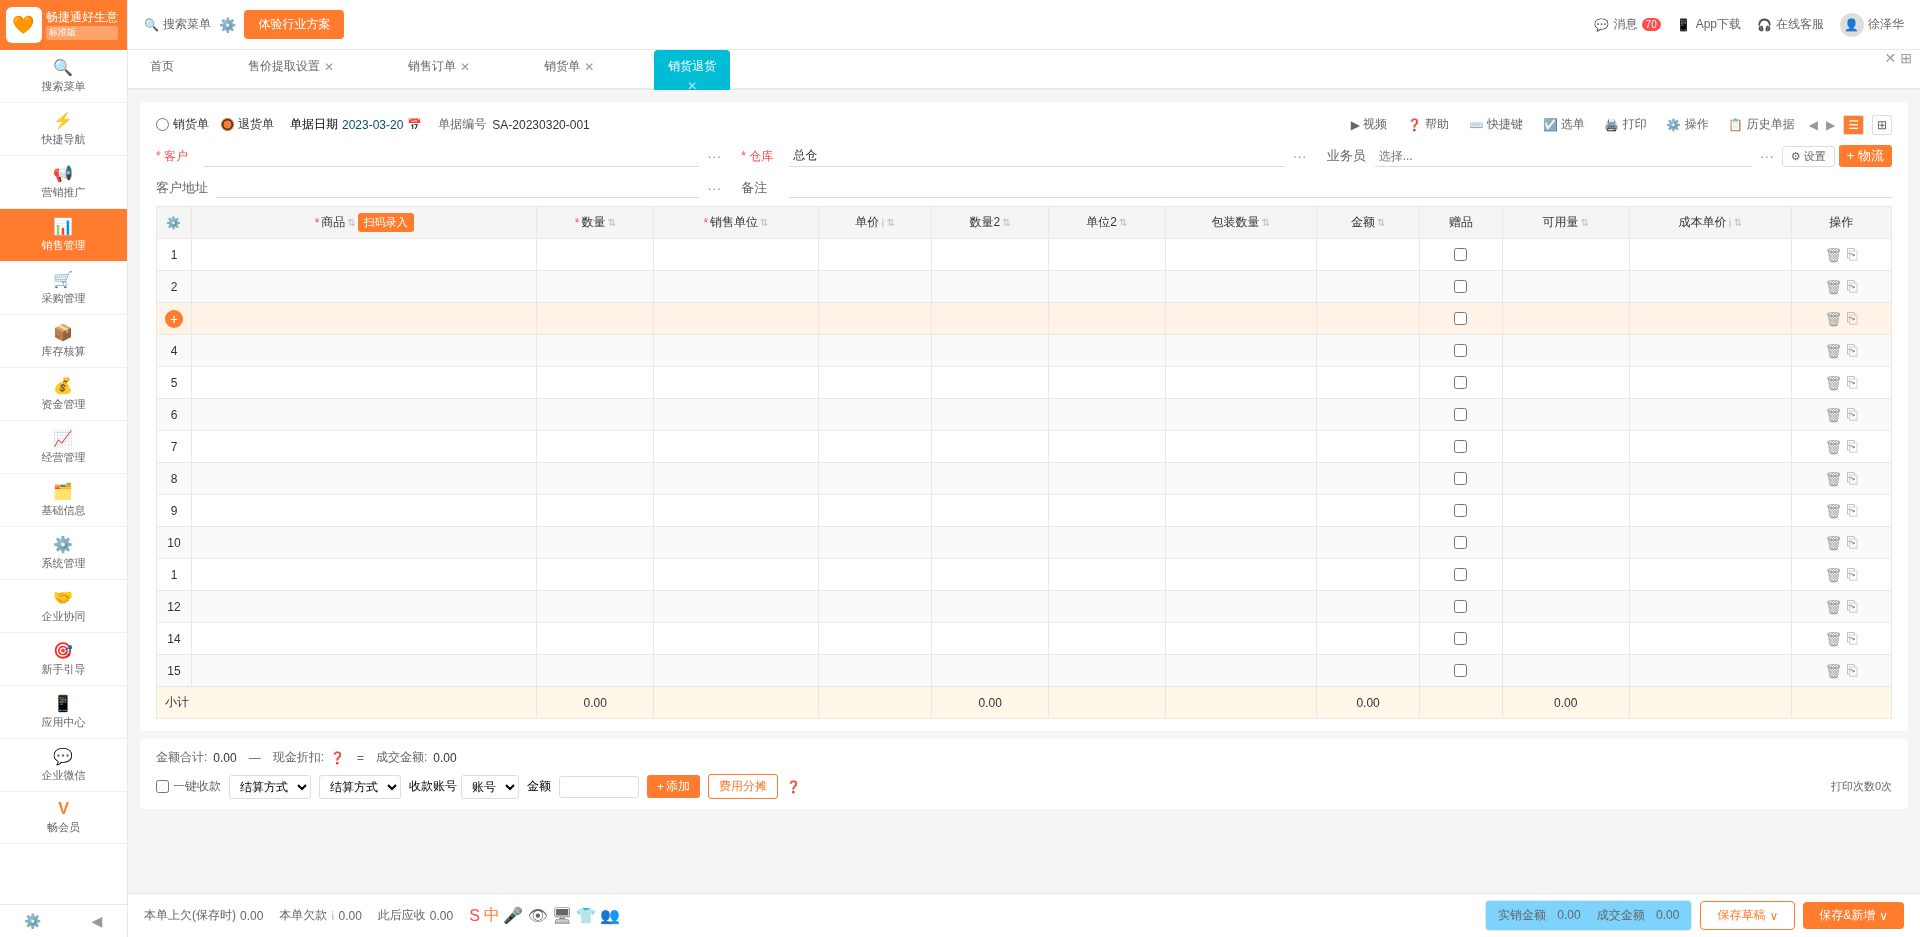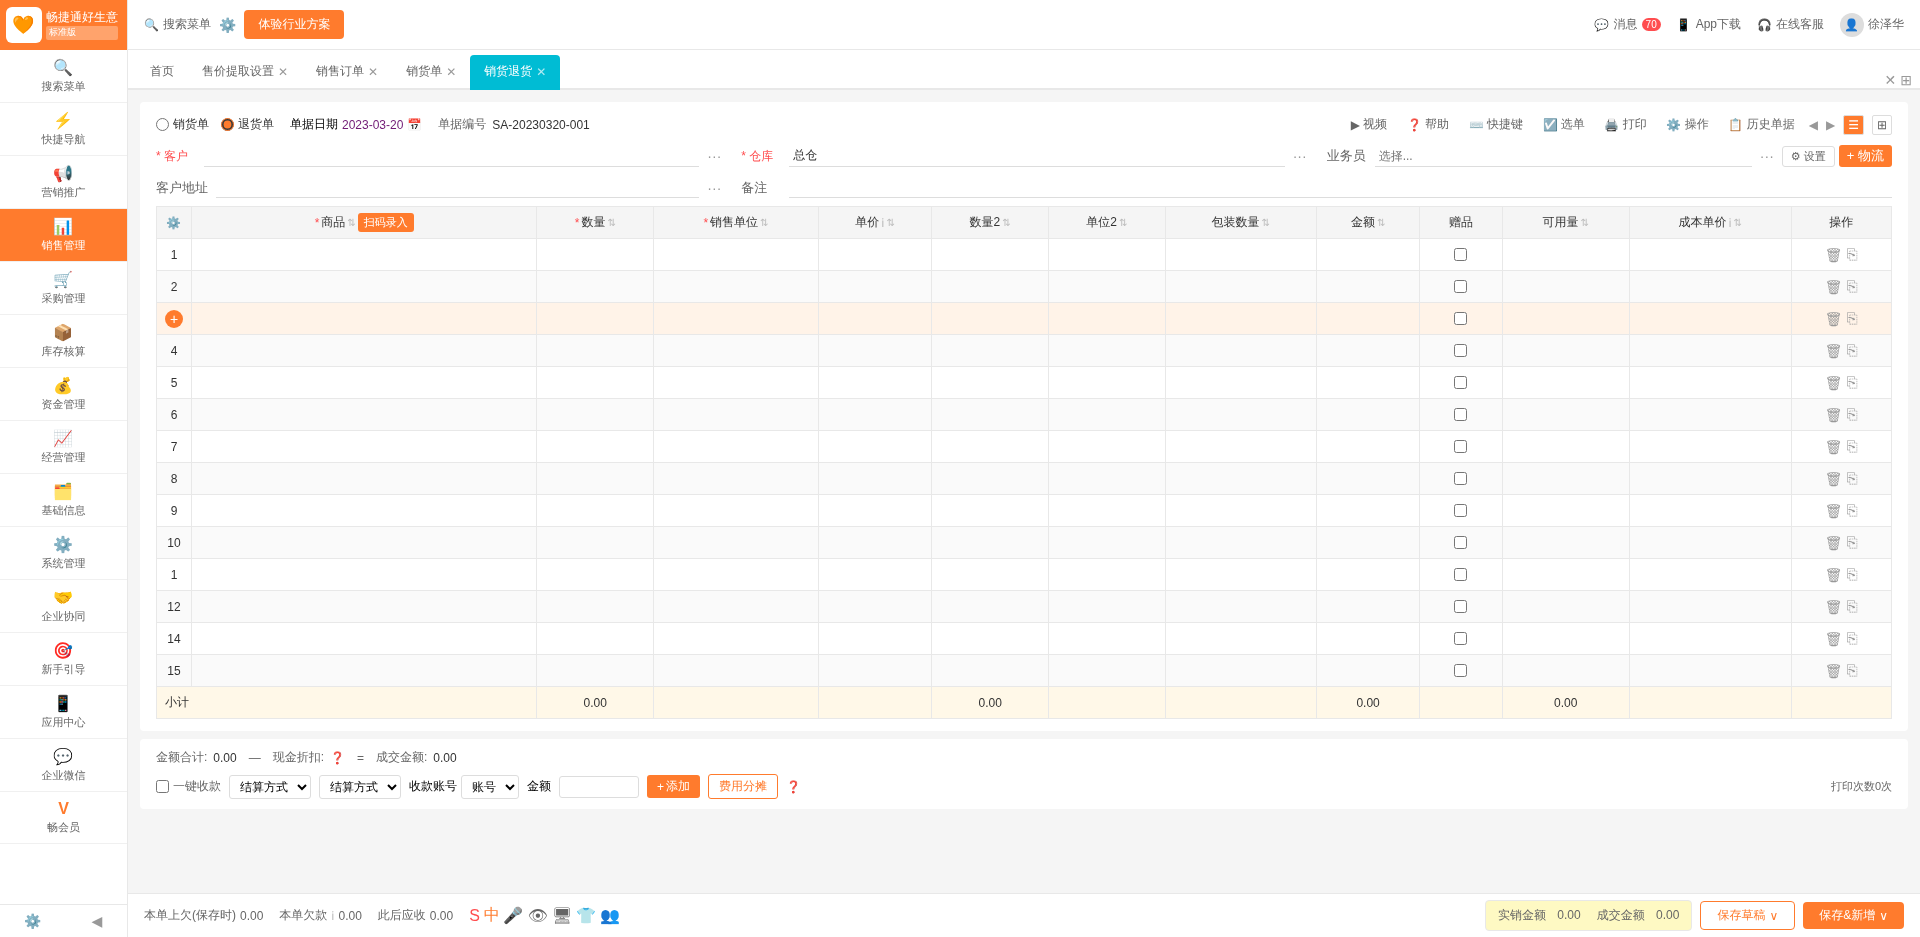--- a/index.html
+++ b/index.html
@@ -98,38 +98,39 @@
       border-radius: 8px;
       min-width: 16px;
       text-align: center;
     }
     .gear-icon { color: #999; cursor: pointer; font-size: 14px; }
 
     
     .tabbar {
       background: #fff;
       display: flex;
-      align-items: flex-end;
+      align-items: flex-start;
       border-bottom: 2px solid #e8e8e8;
       padding: 0 8px;
       height: 40px;
+      gap: 46px;
     }
     .tab {
       padding: 8px 14px;
       cursor: pointer;
       color: #666;
       border-bottom: 2px solid transparent;
       margin-bottom: -2px;
       display: flex;
       align-items: center;
       gap: 4px;
       white-space: nowrap;
       font-size: 13px;
     }
-    .tab.active { color: #fff; background: #00bcd4; border-radius: 4px 4px 0 0; }
+    .tab.active { color: #fff; background: #00bcd4; border-radius: 4px 4px 0 0; flex-direction: column; }
     .tab .close-btn { font-size: 12px; color: rgba(255,255,255,0.7); }
     .tab:not(.active) .close-btn { color: #999; }
     .tabbar-close { margin-left: auto; display: flex; align-items: center; gap: 4px; }
     .tabbar-close-btn { cursor: pointer; color: #999; font-size: 14px; }
 
     
     .page-content { flex: 1; overflow-y: auto; background: #f5f5f5; padding: 12px; display: flex; flex-direction: column; gap: 8px; }
 
     
     .form-card { background: #fff; border-radius: 4px; padding: 12px 16px; }
@@ -493,21 +494,21 @@
               <input type="radio" name="doctype" style="">
               <span>销货单</span>
             </label>
             <label class="radio-item">
               <input type="radio" name="doctype" checked="" style="">
               <span>退货单</span>
             </label>
           </div>
           <div class="date-field">
             <span>单据日期</span>
-            <span style="color:#701a75;font-weight:500;">2023-03-20</span>
+            <span style="color:#0c4a6e;font-weight:500;">2023-03-20</span>
             <span class="date-icon">📅</span>
           </div>
           <div class="form-field">
             <span style="color:#666;">单据编号</span>
             <span>SA-20230320-001</span>
           </div>
         </div>
         <div class="form-header-right">
           <div class="form-header-btn">
             <span>▶</span>
@@ -1087,21 +1088,21 @@
         <span class="status-icon" style="color:#ff7b2d;">中</span>
         <span class="status-icon">🎤</span>
         <span class="status-icon">👁</span>
         <span class="status-icon">🖥</span>
         <span class="status-icon">👕</span>
         <span class="status-icon">👥</span>
       </div>
     </div>
     <div class="status-right">
 
-      <div style="background:#fef9c3;border:1px solid #e8e8e8;border-radius:4px;padding:6px 12px;font-size:12px;display:flex;gap:16px;align-items:center;">
+      <div style="background:#7dd3fc;border:1px solid #e8e8e8;border-radius:4px;padding:6px 12px;font-size:12px;display:flex;gap:16px;align-items:center;">
         <div>
           <span style="color:#666;margin-right:8px;">实销金额</span>
           <span style="font-weight:500;">0.00</span>
         </div>
         <div>
           <span style="color:#666;margin-right:8px;">成交金额</span>
           <span style="font-weight:500;">0.00</span>
         </div>
       </div>
       <button class="save-draft-btn">

